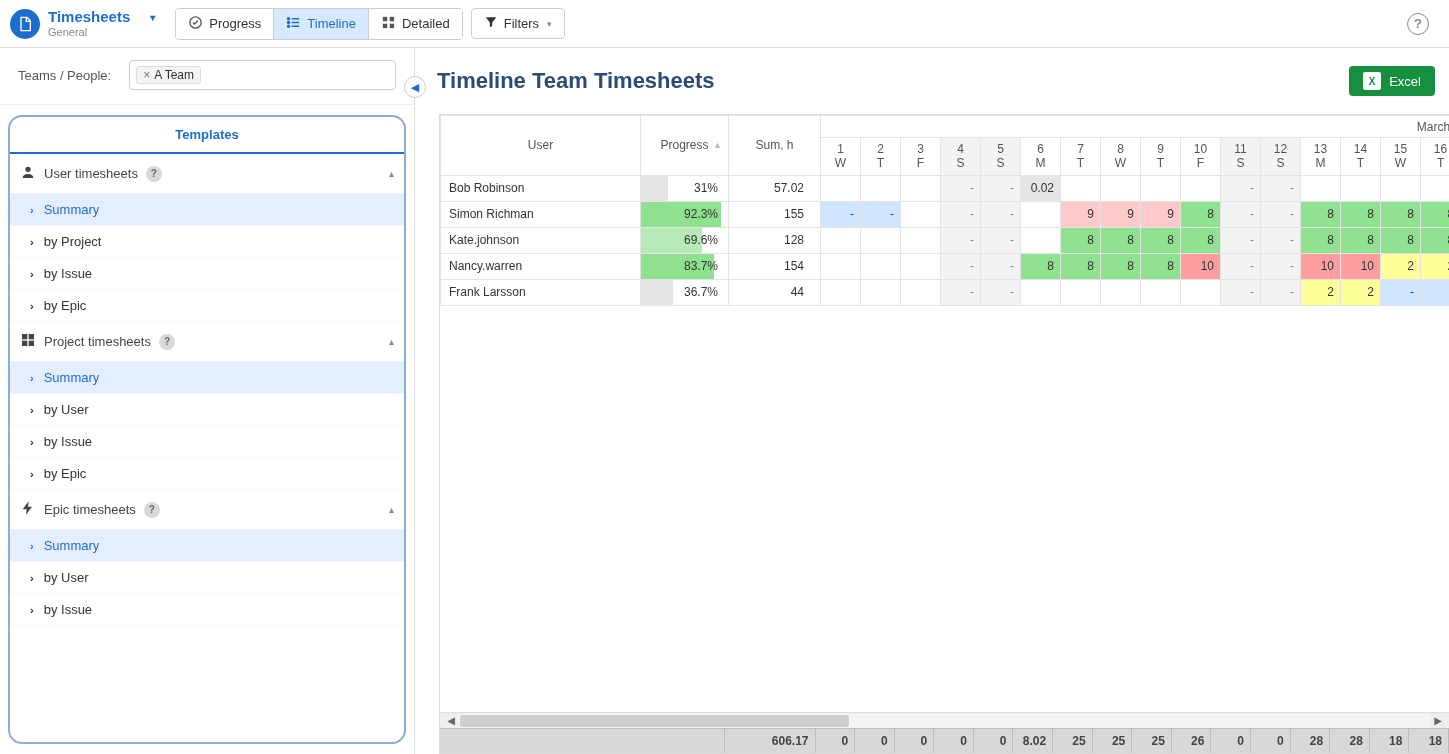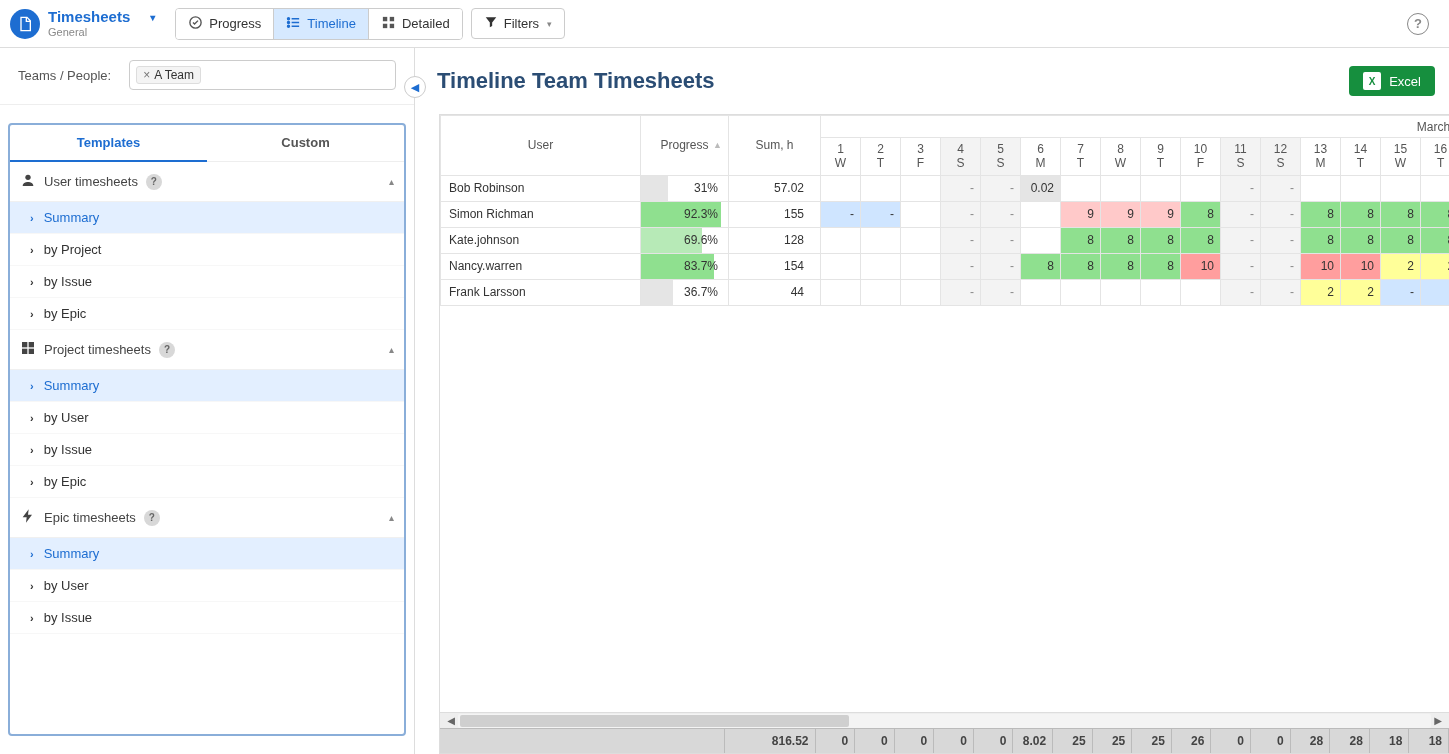--- a/index.html
+++ b/index.html
@@ -31,21 +31,21 @@
   .body { display: flex; height: calc(754px - 48px); }
   .sidebar { width: 415px; border-right: 1px solid #ddd; display: flex; flex-direction: column; position: relative; }
   .collapse-handle { position: absolute; right: -12px; top: 28px; width: 22px; height: 22px; border: 1px solid #ccc; border-radius: 50%; background: #fff; display: flex; align-items: center; justify-content: center; color: #1d6dd1; font-size: 11px; cursor: pointer; z-index: 5; }
   
   .teams-row { padding: 12px 18px 14px; display: flex; align-items: center; gap: 18px; border-bottom: 1px solid #eee; }
   .teams-label { color: #555; font-size: 13px; }
   .tag-input { flex: 1; border: 1px solid #ccc; border-radius: 4px; padding: 4px 6px; display: flex; align-items: center; min-height: 30px; }
   .tag { background: #f4f4f4; border: 1px solid #ddd; border-radius: 3px; padding: 1px 6px; font-size: 12px; display: flex; align-items: center; gap: 4px; }
   .tag .x { color: #777; cursor: pointer; }
   
-  .templates-box { margin: 18px 8px; border: 2px solid #8aaed9; border-radius: 4px; flex: 1; overflow: hidden; }
+  .templates-box { margin: 10px 8px; border: 2px solid #8aaed9; border-radius: 14px; flex: 1; overflow: hidden; }
   .template-tabs { display: flex; }
   .ttab { flex: 1; text-align: center; padding: 10px 0; font-weight: 600; cursor: pointer; color: #555; border-bottom: 1px solid #eee; }
   .ttab.active { color: #1d6dd1; border-bottom: 2px solid #1d6dd1; }
   
   .sec-head { display: flex; align-items: center; gap: 8px; padding: 10px 10px; color: #444; font-weight: 500; border-bottom: 1px solid #f0f0f0; }
   .sec-head .qmark { width: 16px; height: 16px; border-radius: 50%; background: #d8d8d8; color: #666; display: inline-flex; align-items: center; justify-content: center; font-size: 10px; font-weight: 700; }
   .sec-head .caret { margin-left: auto; color: #888; font-size: 10px; }
   .sec-item { display: flex; align-items: center; gap: 10px; padding: 8px 20px; color: #333; cursor: pointer; border-bottom: 1px solid #f7f7f7; }
   .sec-item.sel { background: #e3efff; color: #1d6dd1; }
   .sec-item .ch { font-size: 11px; font-weight: 700; }
@@ -187,21 +187,20 @@
         <div class="tag">
           <span class="x">×</span>
           <span>A Team</span>
         </div>
       </div>
     </div>
 
     <div class="templates-box">
       <div class="template-tabs">
         <div class="ttab active">Templates</div>
-        <div class="ttab">Custom</div>
       </div>
       <div id="sections-host">
           <div class="sec-head">
             <span class="icn"><svg width="16" height="16" viewBox="0 0 24 24" fill="#444">
                 <circle cx="12" cy="8" r="4"></circle>
                 <path d="M4 21c0-4 4-6 8-6s8 2 8 6z"></path>
               </svg></span>
             <span>User timesheets</span>
             <span class="qmark">?</span>
             <span class="caret">▴</span>
@@ -443,21 +442,21 @@
       </div>
       <div class="hscroll">
         <div class="hs-arrow">◀</div>
         <div class="hs-track">
             <div class="hs-thumb"></div>
           </div>
         <div class="hs-arrow">▶</div>
       </div>
       <div class="totals-row" id="totals-row">
           <div class="tcell" style="width:288px"></div>
-          <div class="tcell" style="width:92px">816.52</div>
+          <div class="tcell" style="width:92px">606.17</div>
           <div class="tcell" style="width:40px">0</div>
           <div class="tcell" style="width:40px">0</div>
           <div class="tcell" style="width:40px">0</div>
           <div class="tcell" style="width:40px">0</div>
           <div class="tcell" style="width:40px">0</div>
           <div class="tcell" style="width:40px">8.02</div>
           <div class="tcell" style="width:40px">25</div>
           <div class="tcell" style="width:40px">25</div>
           <div class="tcell" style="width:40px">25</div>
           <div class="tcell" style="width:40px">26</div>

